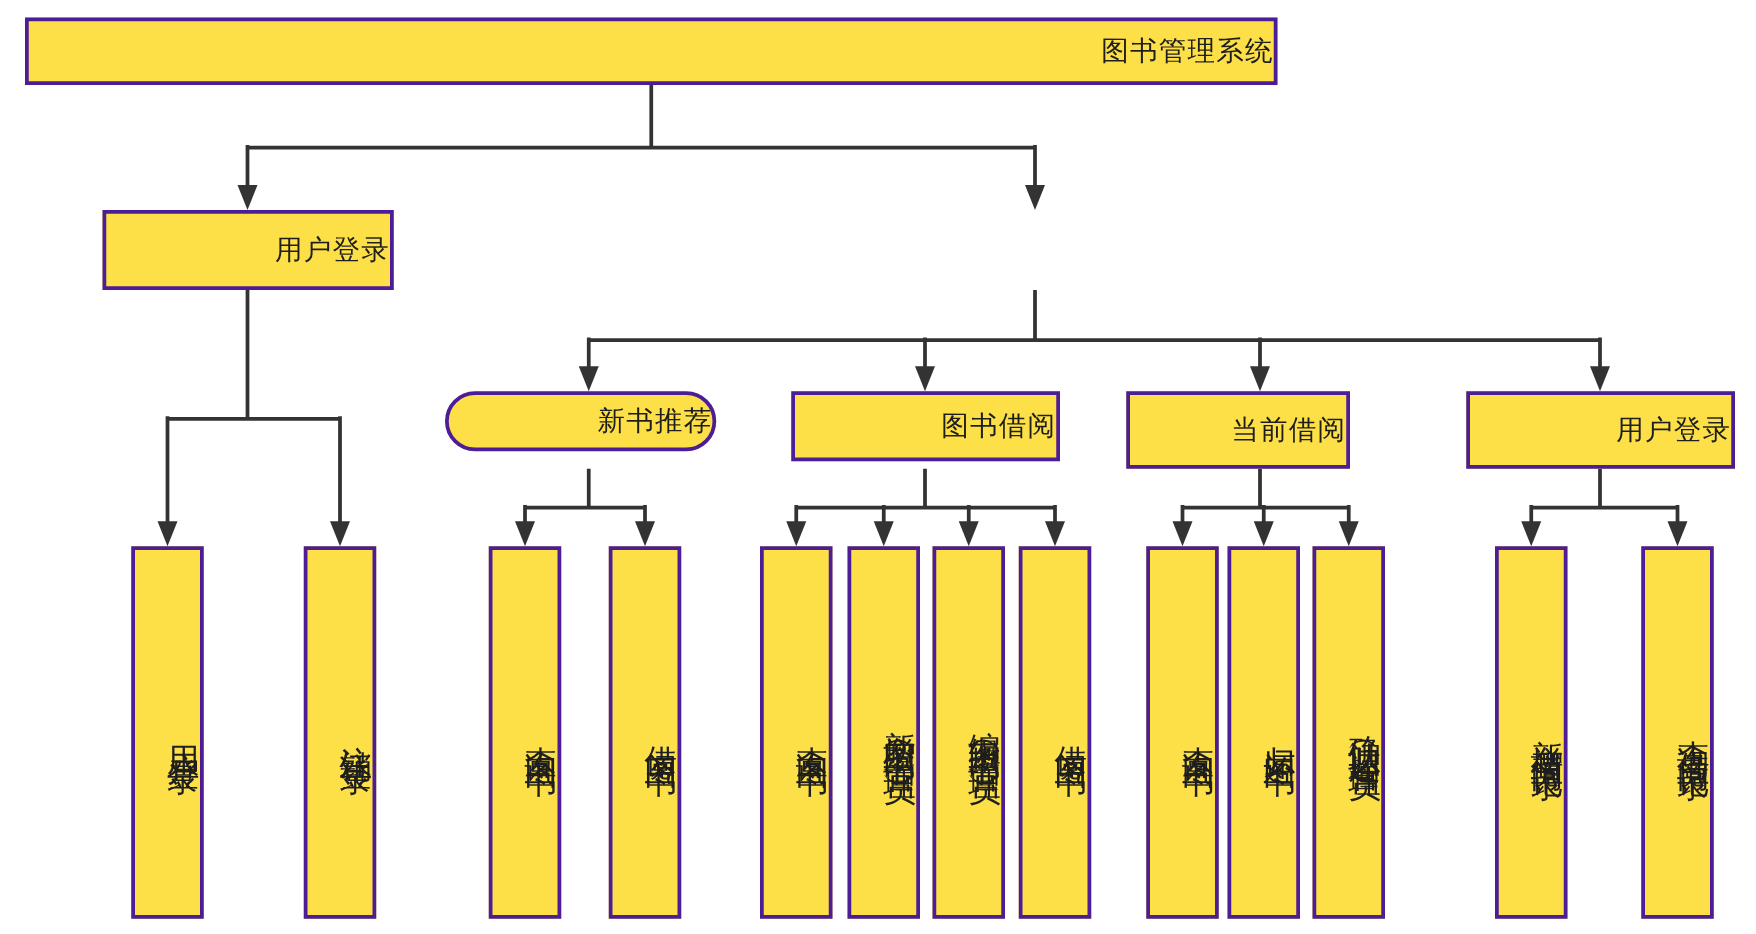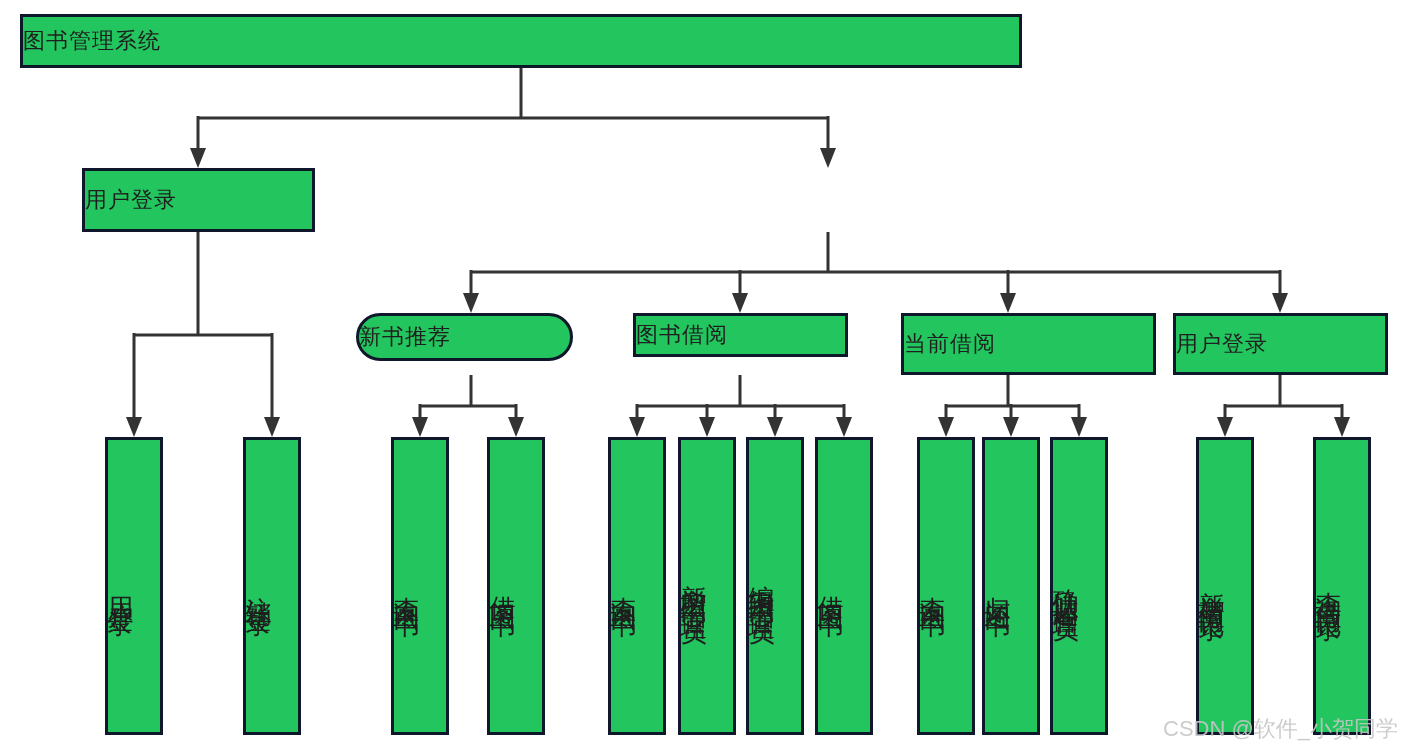--- a/index.html
+++ b/index.html
@@ -9,26 +9,26 @@
     height: 747px;
     background: #ffffff;
     font-family: "Liberation Sans", sans-serif;
     overflow: hidden;
   }
   #wires { position: absolute; left: 0; top: 0; width: 1405px; height: 747px; }
   #wires path { stroke: #333333; stroke-width: 3; fill: none; }
   #wires polygon { fill: #333333; stroke: none; }
   .box {
     position: absolute;
-    background: #22c55e;
-    border: 3px solid #0f172a;
+    background: #fde047;
+    border: 3px solid #4c1d95;
     box-sizing: border-box;
     display: flex;
     align-items: center;
-    justify-content: flex-start;
+    justify-content: flex-end;
     z-index: 2;
   }
   .h-label {
     font-size: 22px;
     color: #1e1e1e;
     letter-spacing: 1px;
     white-space: nowrap;
   }
   .leaf { width: 58px; top: 437px; height: 298px; }
   .v-label {
@@ -95,24 +95,24 @@
     <span class="h-label">图书管理系统</span>
   </div>
 
   <div class="box" style="left:82px; top:168px; width:233px; height:64px;">
     <span class="h-label">用户登录</span>
   </div>
 
   <div class="box" style="left:356px; top:313px; width:217px; height:48px;border-radius:28px;">
     <span class="h-label">新书推荐</span>
   </div>
-  <div class="box" style="left:633px; top:313px; width:215px; height:44px;">
+  <div class="box" style="left:633px; top:313px; width:215px; height:56px;">
     <span class="h-label">图书借阅</span>
   </div>
-  <div class="box" style="left:901px; top:313px; width:255px; height:62px;">
+  <div class="box" style="left:901px; top:313px; width:179px; height:62px;">
     <span class="h-label">当前借阅</span>
   </div>
   <div class="box" style="left:1173px; top:313px; width:215px; height:62px;">
     <span class="h-label">用户登录</span>
   </div>
 
   <div class="box leaf" style="left:105px;">
     <span class="v-label">用户登录</span>
   </div>
   <div class="box leaf" style="left:243px;">
@@ -149,15 +149,14 @@
     <span class="v-label" style="letter-spacing:4px;">确认归还（管理员）</span>
   </div>
 
   <div class="box leaf" style="left:1196px;">
     <span class="v-label">新增借阅记录</span>
   </div>
   <div class="box leaf" style="left:1313px;">
     <span class="v-label">查询借阅记录</span>
   </div>
 
-  <div class="watermark">CSDN @软件_小贺同学</div>
 
 </div>
 
 </body></html>

